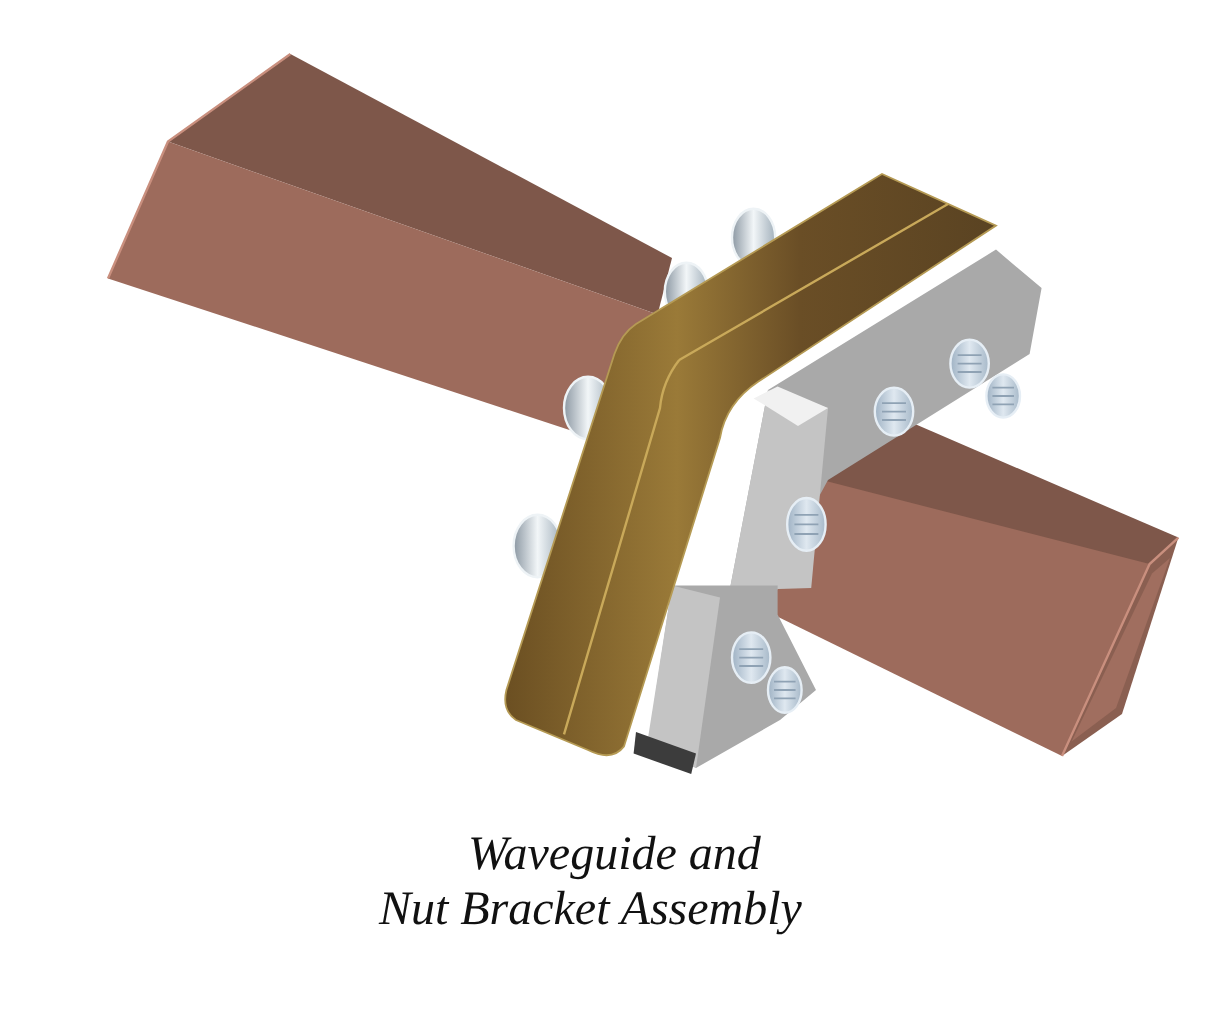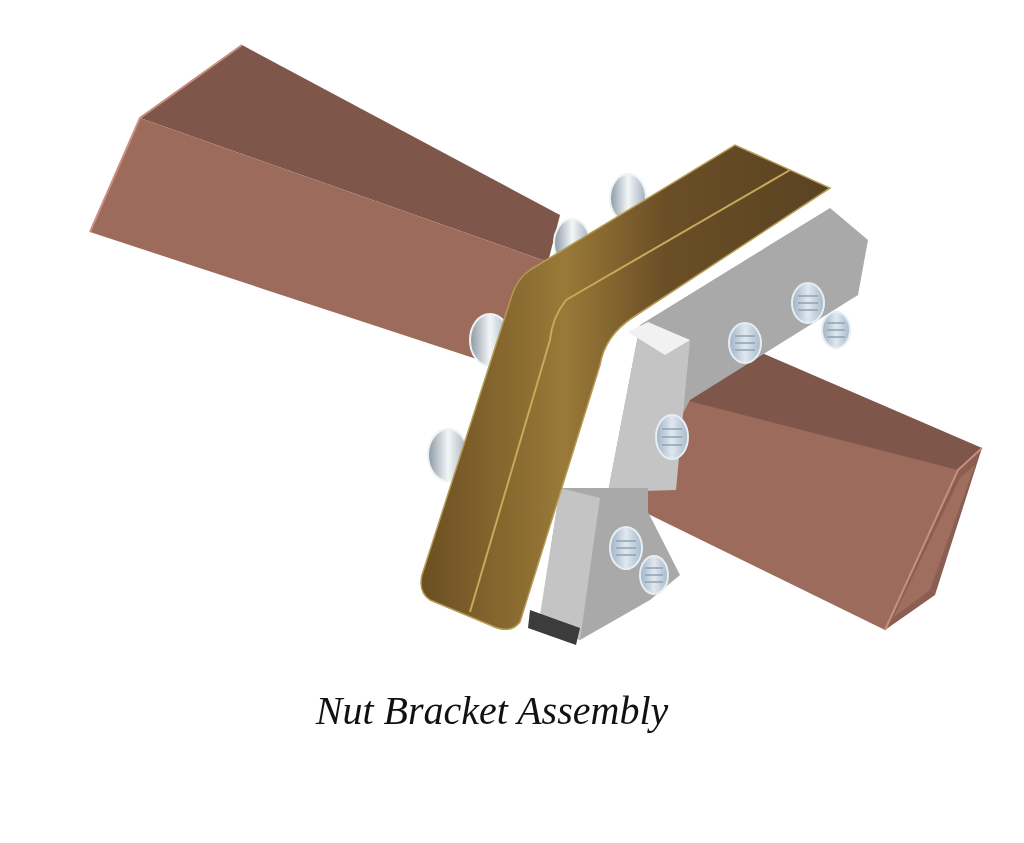--- a/index.html
+++ b/index.html
@@ -105,14 +105,15 @@
       </g>
       <g>
         <ellipse cx="654" cy="575" rx="14" ry="19" fill="url(#nutGrad)" stroke="#e6eef5" stroke-width="2"></ellipse>
         <path d="M 645,568 h 18 M 645,575 h 18 M 645,582 h 18" stroke="#8fa2b4" stroke-width="1.5"></path>
       </g>
     </g>
   </svg>
 </div>
 
 <div id="caption">
+  <span class="line line1">Waveguide  and</span>
   <span class="line line2">Nut Bracket Assembly</span>
 </div>
 
 </body></html>

